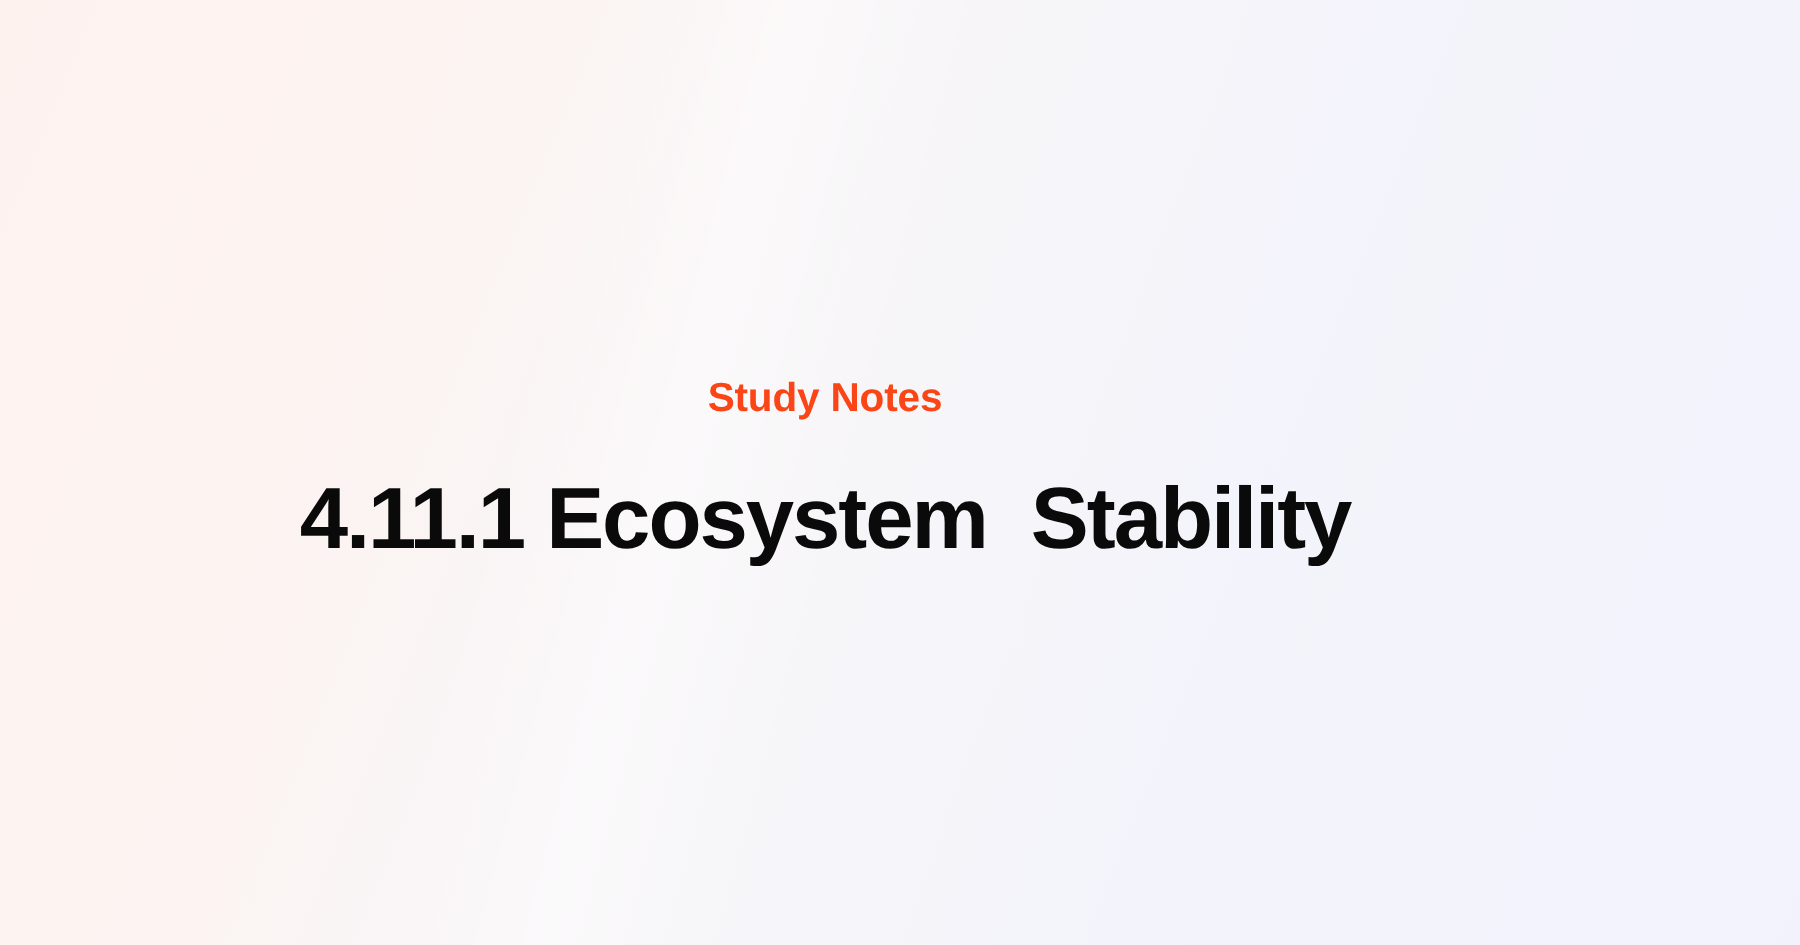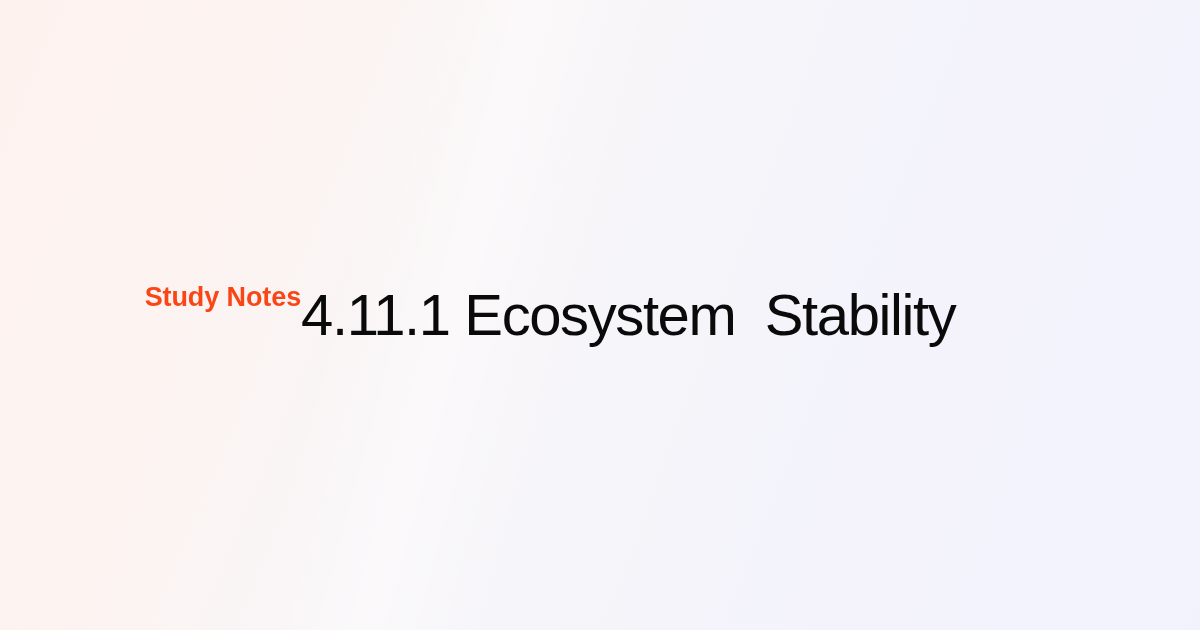--- a/index.html
+++ b/index.html
@@ -67,39 +67,39 @@
       rgba(254,242,239,0) 100%);
   }
 
   .content {
     position: absolute;
     left: 0;
     top: 0;
     width: 1100px;
     height: 630px;
     display: flex;
-    flex-direction: row;
+    flex-direction: column;
     align-items: center;
     justify-content: center;
   }
 
   .eyebrow {
     font-size: 27px;
     font-weight: 700;
     letter-spacing: -0.1px;
     line-height: 1;
     color: #fa4616;
     margin: 0 0 36px 0;
     text-align: center;
     white-space: pre;
   }
 
   .title {
     font-size: 58px;
-    font-weight: 400;
+    font-weight: 700;
     letter-spacing: -1.4px;
     line-height: 1.08;
     color: #0a0a0a;
     margin: 0;
     text-align: center;
     white-space: pre;
     max-width: 1060px;
   }
 </style>
 </head>

